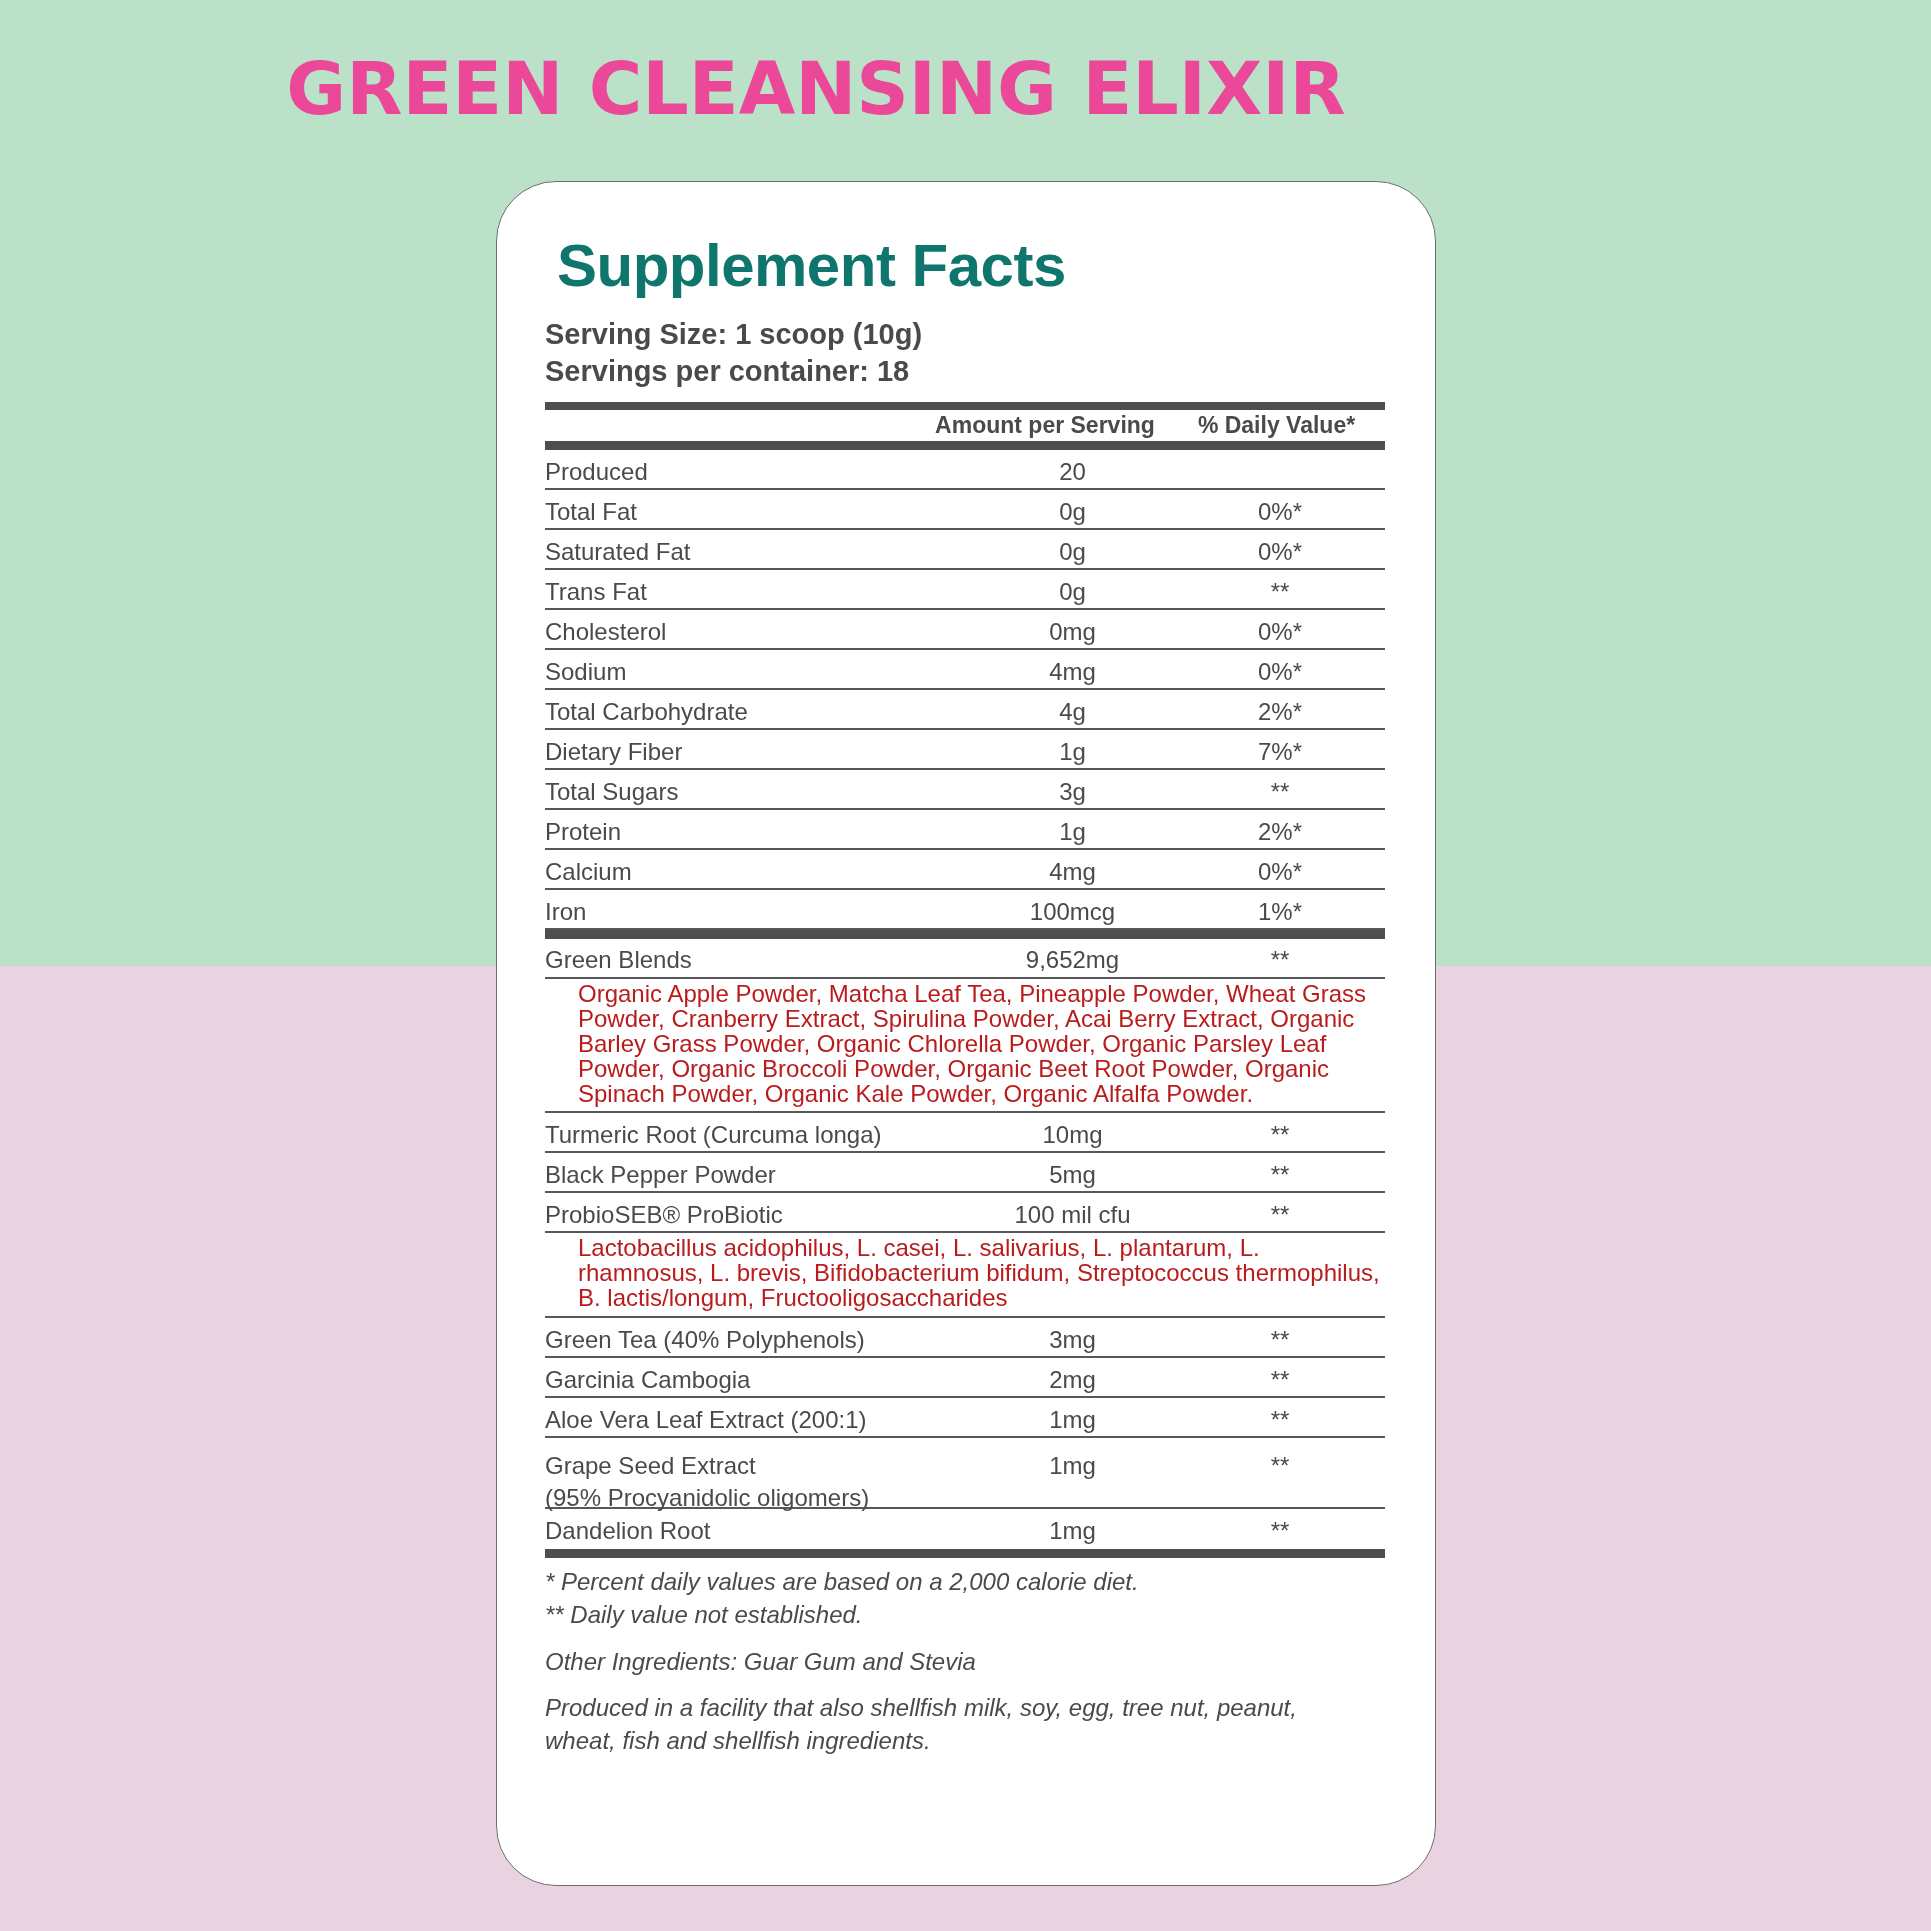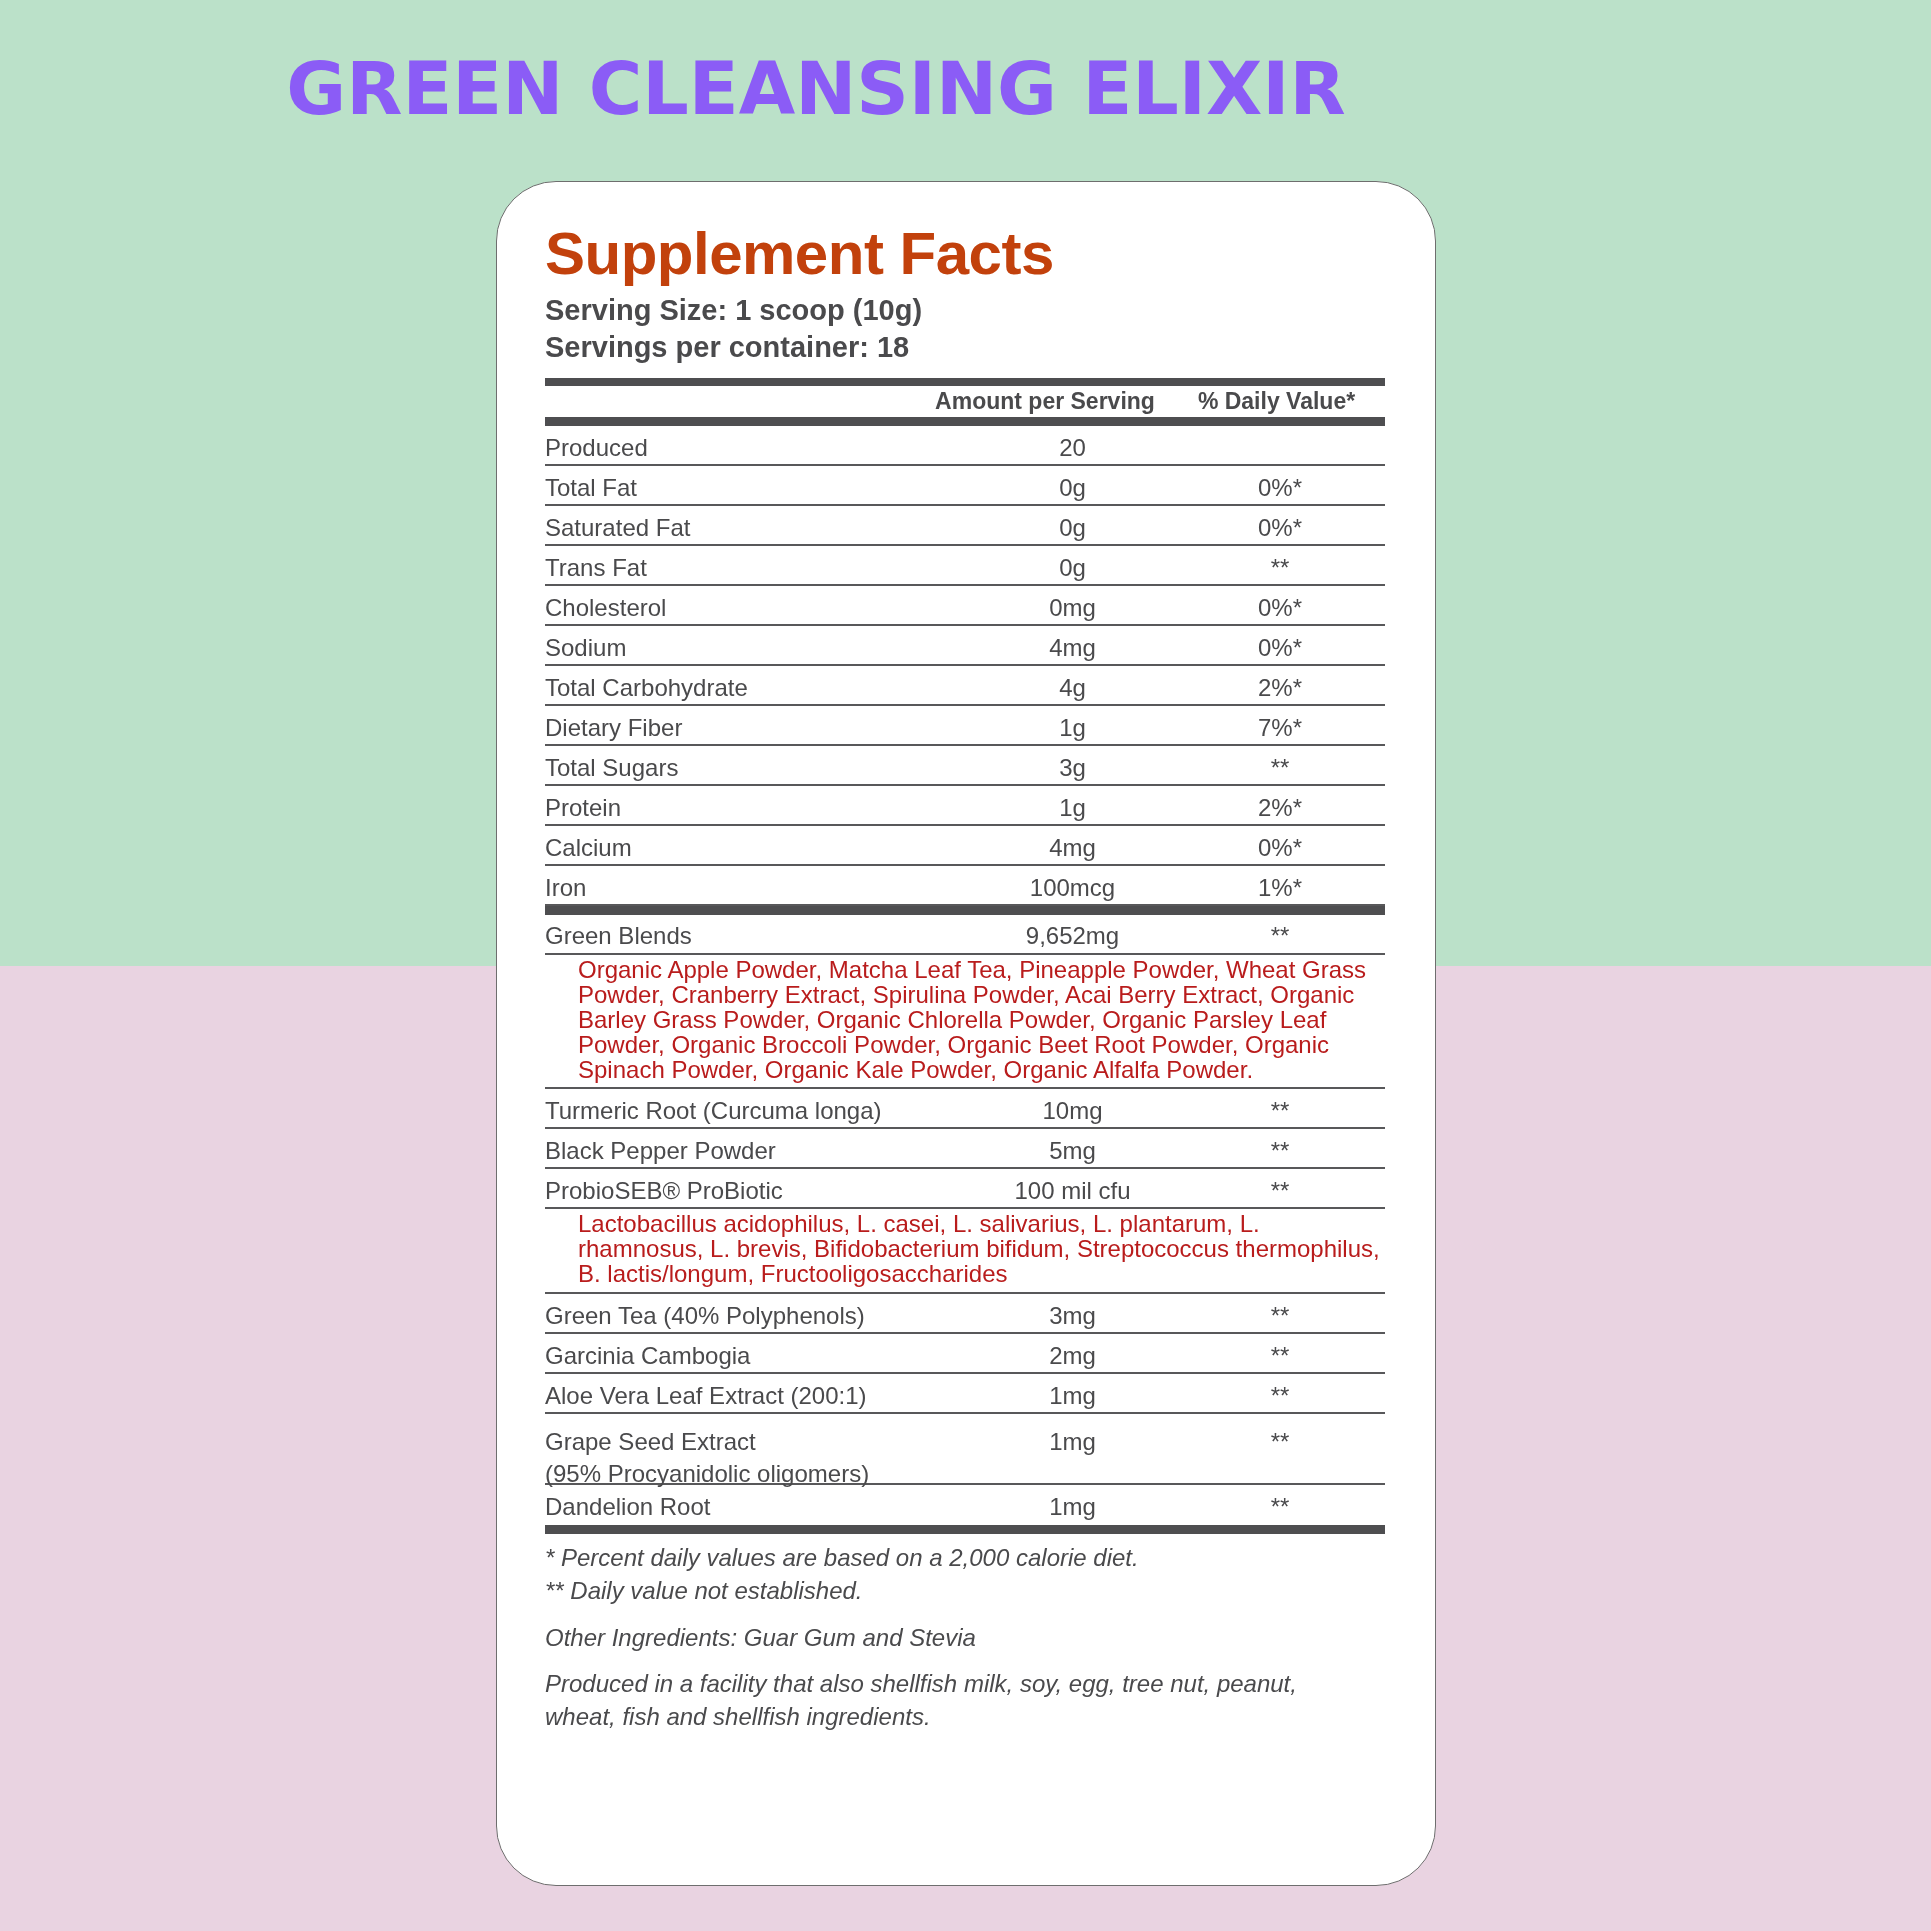--- a/index.html
+++ b/index.html
@@ -4,29 +4,29 @@
 <style>
   html, body { margin: 0; padding: 0; }
   body {
     width: 1931px; height: 1931px; position: relative; overflow: hidden;
     font-family: "Liberation Sans", sans-serif;
   }
   .bg-top { position: absolute; left: 0; top: 0; width: 1931px; height: 966px; background: #bbe1c9; }
   .bg-bottom { position: absolute; left: 0; top: 966px; width: 1931px; height: 965px; background: #e9d3e1; }
   .headline {
     position: absolute; left: 0; top: 46px; width: 1632px; text-align: center;
-    color: #8b5cf6; font-weight: 700; font-size: 73px; letter-spacing: 0px;
+    color: #ec4899; font-weight: 700; font-size: 73px; letter-spacing: 0px;
     font-family: "DejaVu Sans", sans-serif;
   }
   .card {
     position: absolute; left: 496px; top: 181px; width: 940px; height: 1705px;
     background: #ffffff; border: 1.4px solid #6e6e6e; border-radius: 60px; box-sizing: border-box;
   }
   .inner { position: absolute; left: 48px; top: 33px; width: 840px; color: #4a4a4c; }
-  .title { font-size: 60px; font-weight: 700; line-height: 77px; margin: 0; color: #c2410c; letter-spacing: -0.5px; }
+  .title { font-size: 60px; font-weight: 700; line-height: 77px; margin: 12px; color: #0f766e; letter-spacing: -0.5px; }
   .serving { font-size: 29px; font-weight: 700; line-height: 37px; color: #4a4a4c; }
   .bar-thick { height: 8.7px; background: #4e4e50; }
   .hdr { display: flex; height: 31px; align-items: center; font-size: 23px; font-weight: 700; color: #4a4a4c; }
   .hdr .c-name { flex: 0 0 377px; }
   .hdr .c-amt { flex: 0 0 246px; text-align: center; }
   .hdr .c-dv { flex: 1; text-align: center; }
   .row { display: flex; align-items: flex-start; font-size: 24px; color: #4a4a4c; border-bottom: 2.9px solid #58585a; box-sizing: border-box; }
   .row.single { height: 40px; padding-top: 5.8px; }
   .row.double { height: 71px; padding-top: 12px; }
   .row .c-name { flex: 0 0 454px; line-height: 32px; }

